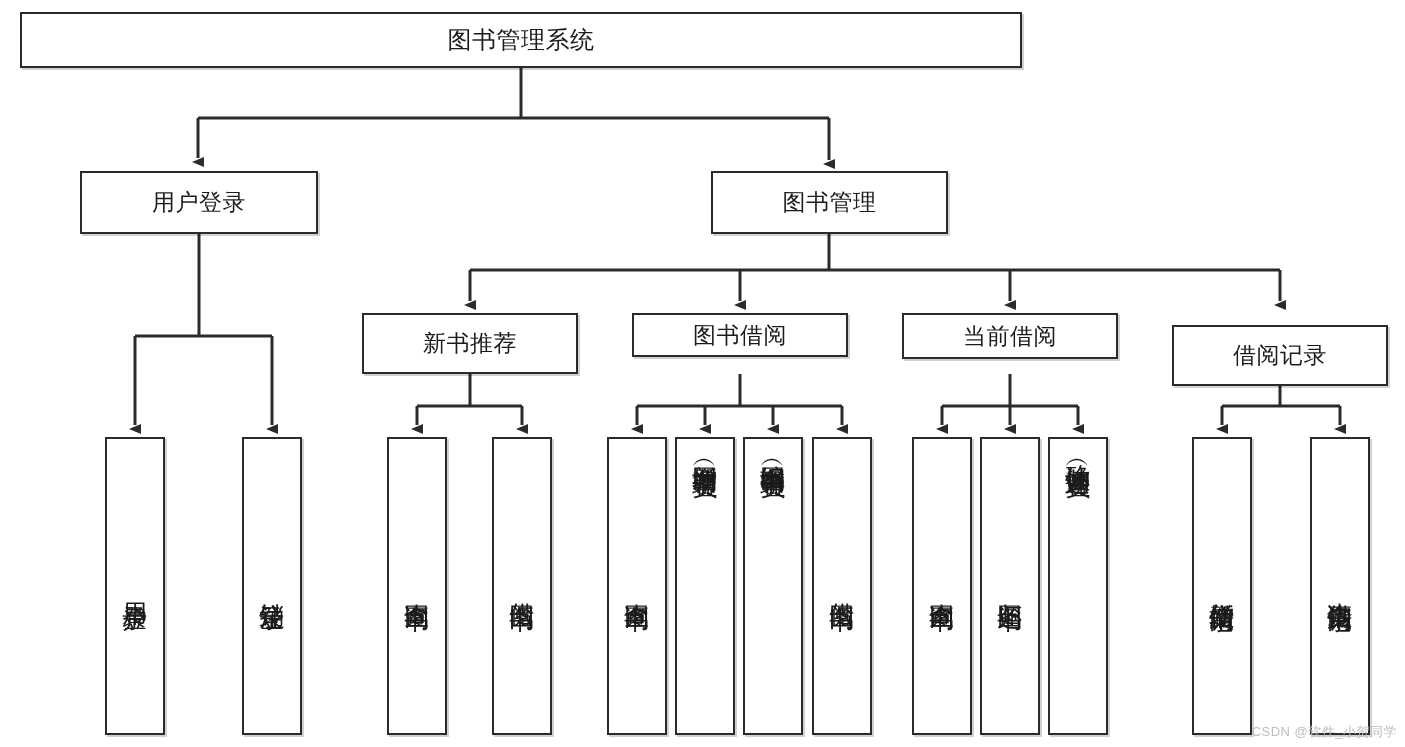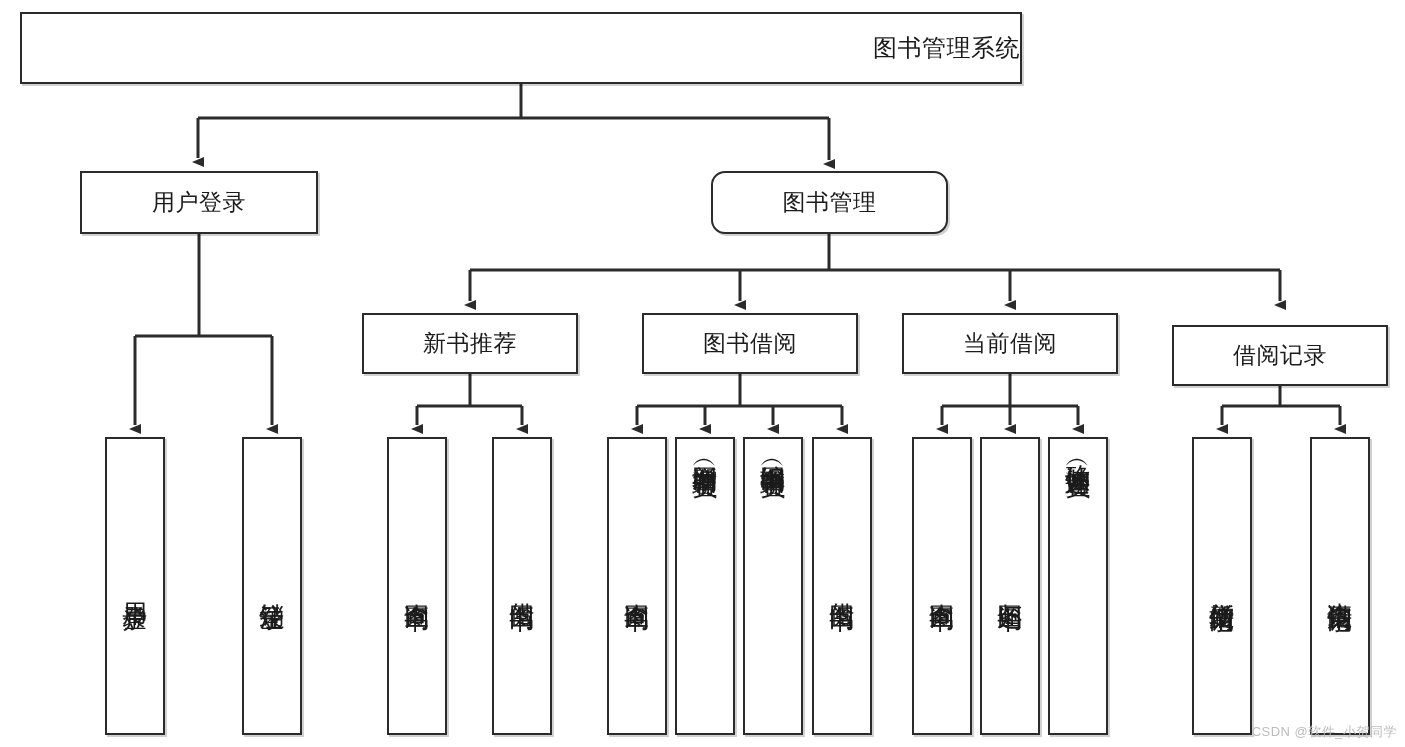--- a/index.html
+++ b/index.html
@@ -122,38 +122,38 @@
       <path d="M1010,406 L1010,425" marker-end="url(#arrow)"></path>
       <path d="M1078,406 L1078,425" marker-end="url(#arrow)"></path>
 
       <path d="M1280,374 L1280,406"></path>
       <path d="M1222,406 L1340,406"></path>
       <path d="M1222,406 L1222,425" marker-end="url(#arrow)"></path>
       <path d="M1340,406 L1340,425" marker-end="url(#arrow)"></path>
     </g>
   </svg>
 
-  <div class="node horiz root" style="left:20px; top:12px; width:1002px; height:72px;justify-content:flex-end;">
+  <div class="node horiz root" style="left:20px; top:12px; width:1002px; height:56px;">
     <span class="lbl">图书管理系统</span>
   </div>
 
   <div class="node horiz" style="left:80px; top:171px; width:238px; height:63px;">
     <span class="lbl">用户登录</span>
   </div>
-  <div class="node horiz" style="left:711px; top:171px; width:237px; height:63px;border-radius:14px;">
+  <div class="node horiz" style="left:711px; top:171px; width:237px; height:63px;">
     <span class="lbl">图书管理</span>
   </div>
 
   <div class="node horiz" style="left:362px; top:313px; width:216px; height:61px;">
     <span class="lbl">新书推荐</span>
   </div>
-  <div class="node horiz" style="left:632px; top:313px; width:216px; height:61px;margin-left:10px;">
+  <div class="node horiz" style="left:632px; top:313px; width:216px; height:44px;">
     <span class="lbl">图书借阅</span>
   </div>
-  <div class="node horiz" style="left:902px; top:313px; width:216px; height:61px;">
+  <div class="node horiz" style="left:902px; top:313px; width:216px; height:46px;">
     <span class="lbl">当前借阅</span>
   </div>
   <div class="node horiz" style="left:1172px; top:325px; width:216px; height:61px;">
     <span class="lbl">借阅记录</span>
   </div>
 
   <div class="node vert center" style="left:105px; top:437px; width:60px; height:298px;">
     <span class="lbl">用户登录</span>
   </div>
   <div class="node vert center" style="left:242px; top:437px; width:60px; height:298px;">

